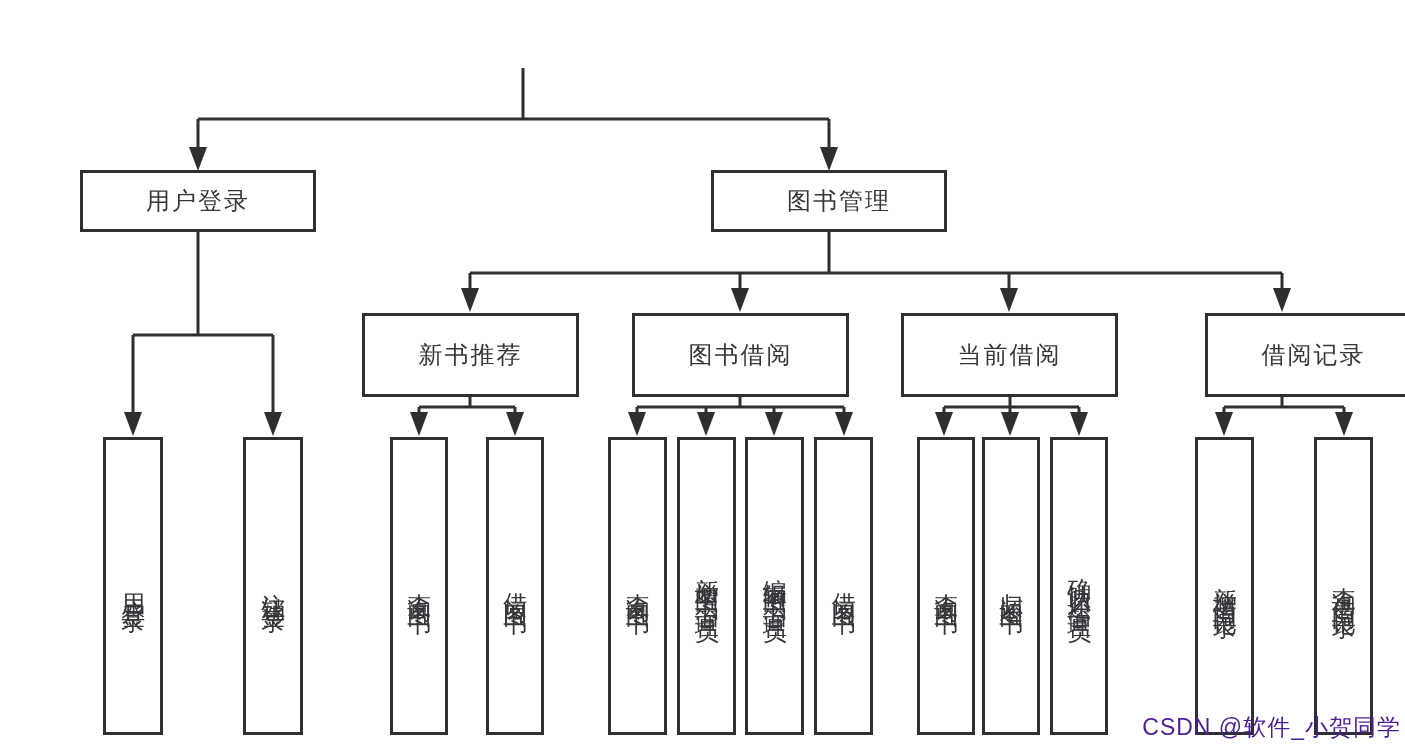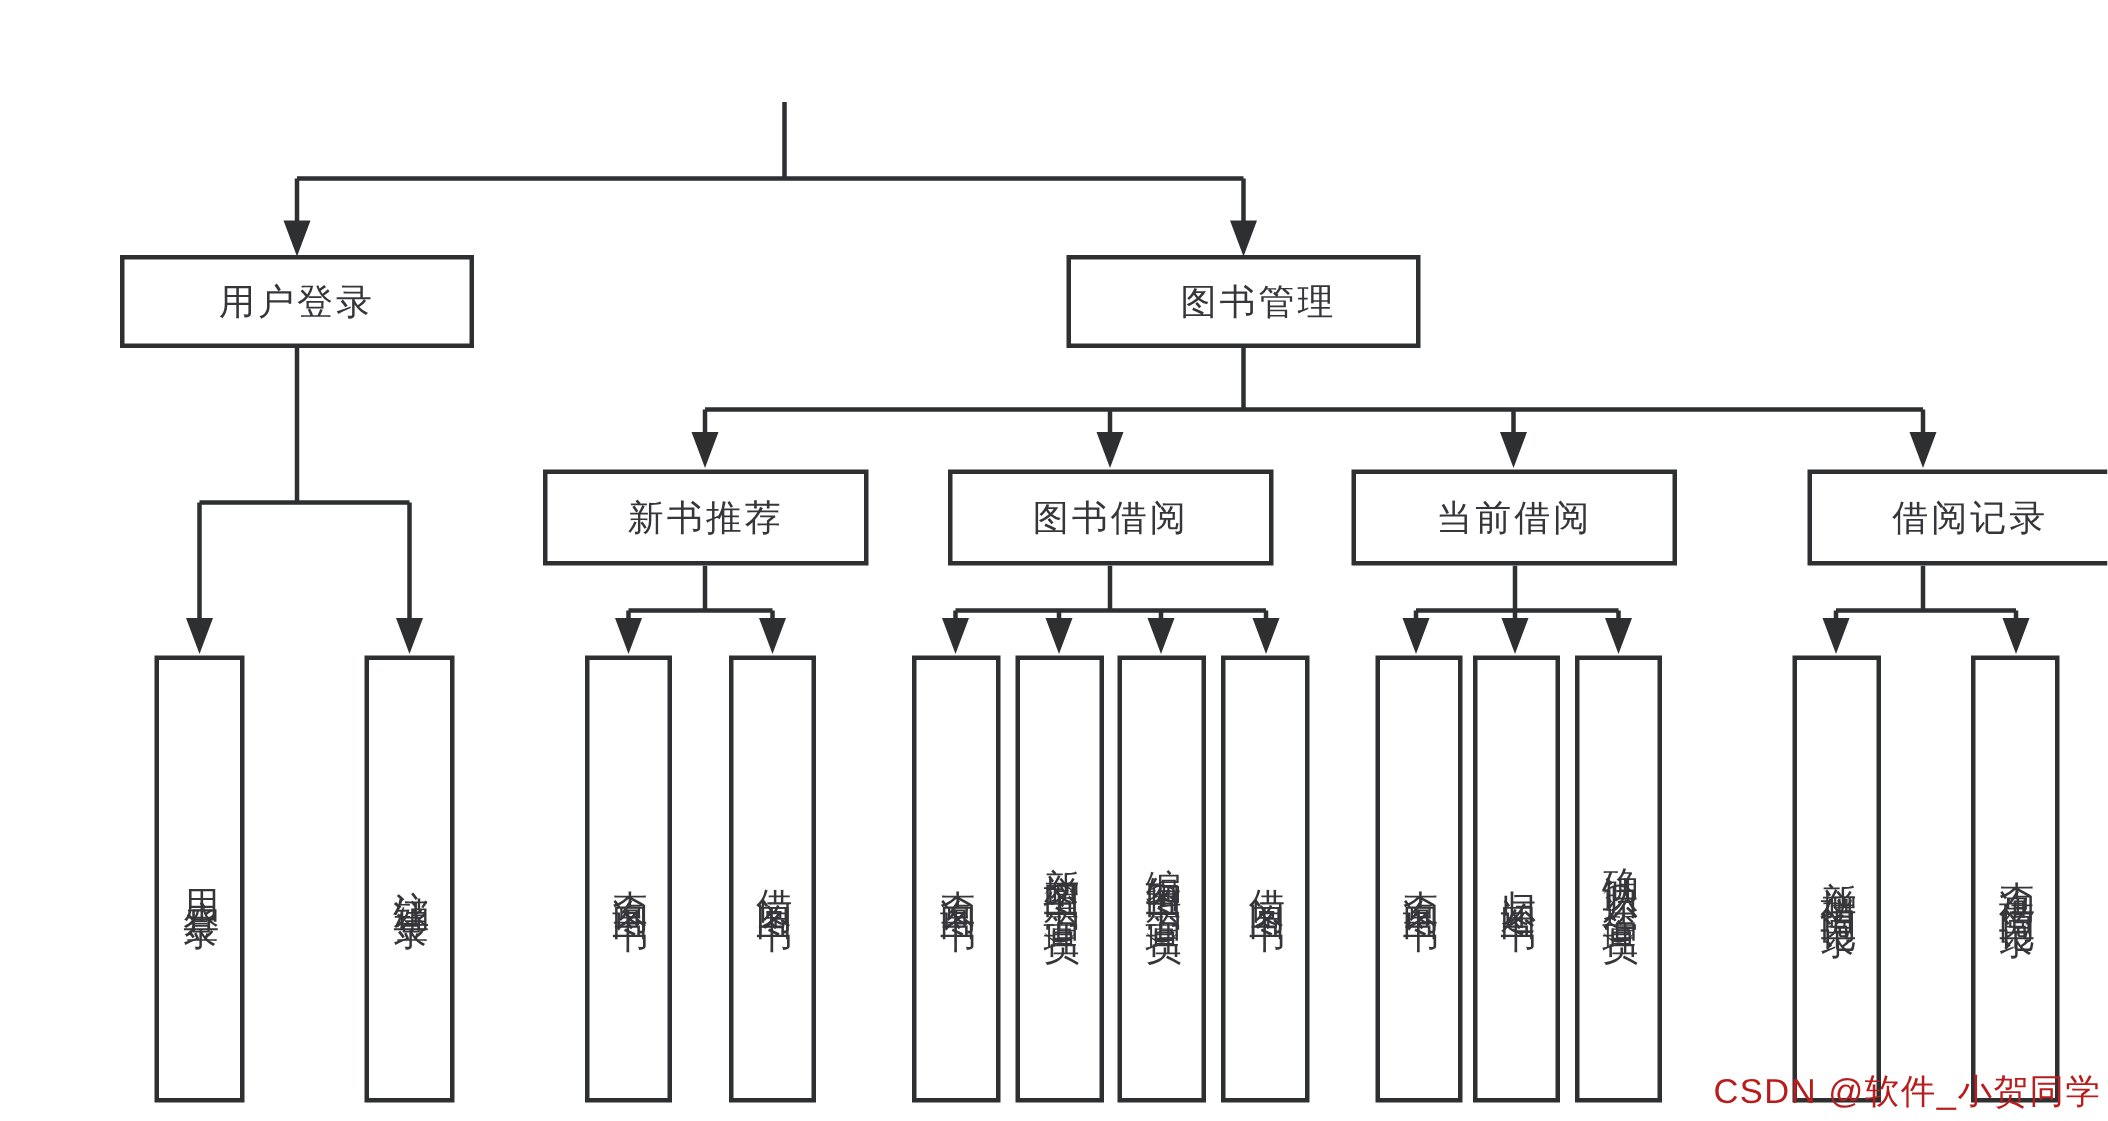--- a/index.html
+++ b/index.html
@@ -30,28 +30,28 @@
     font-size:24px;
     letter-spacing:6px;
     line-height:1.1;
     white-space:nowrap;
   }
   .watermark {
     position:absolute;
     right:4px; bottom:4px;
     font-size:23px;
     letter-spacing:1px;
-    color:#b91c1c;
+    color:#4c1d95;
     z-index:5;
   }
   
   #n-root   { left:22px;  top:13px;  width:1002px; height:55px; }
   #n-login  { left:80px;  top:170px; width:236px;  height:62px; }
   #n-mgmt   { left:711px; top:170px; width:236px;  height:62px;padding-left:20px; }
-  .lvl3     { top:313px;  width:217px; height:64px; }
+  .lvl3     { top:313px;  width:217px; height:84px; }
   #n-g0 { left:362px; }  #n-g1 { left:632px;text-align:right; }
   #n-g2 { left:901px; }  #n-g3 { left:1205px; }
   #l-a0 { left:103px;  width:60px; } #l-a1 { left:243px;  width:60px; }
   #l-b0 { left:390px;  width:58px; } #l-b1 { left:486px;  width:58px; }
   #l-c0 { left:608px;  width:59px; } #l-c1 { left:677px;  width:59px; }
   #l-c2 { left:745px;  width:59px; } #l-c3 { left:814px;  width:59px; }
   #l-d0 { left:917px;  width:58px; } #l-d1 { left:982px;  width:58px; }
   #l-d2 { left:1050px; width:58px; }
   #l-e0 { left:1195px; width:59px; } #l-e1 { left:1314px; width:59px; }
 </style>

